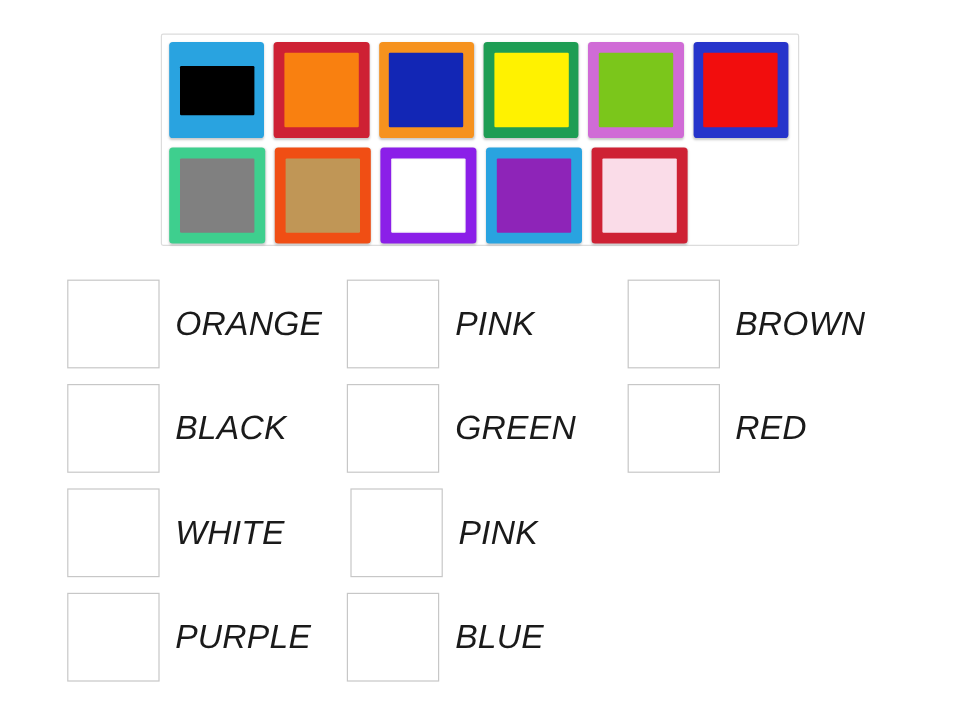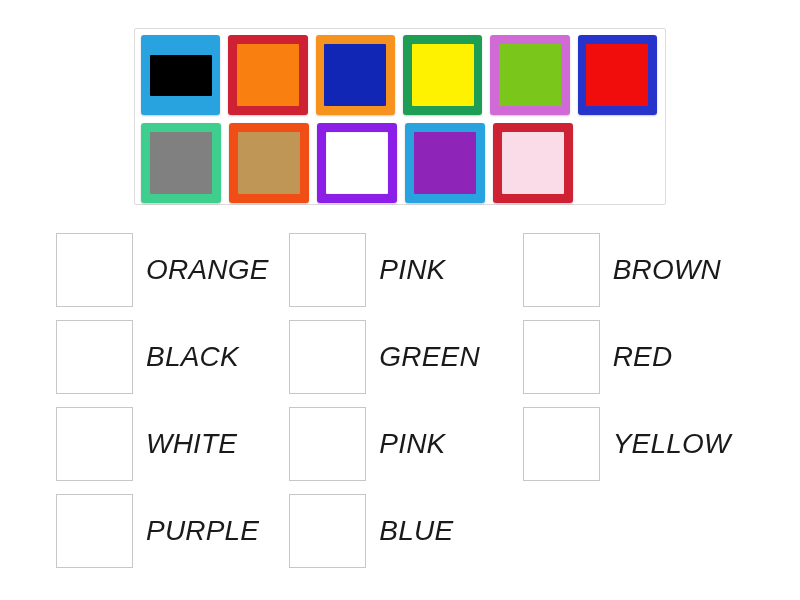--- a/index.html
+++ b/index.html
@@ -168,24 +168,20 @@
     </div>
     <div class="answer-row">
       <div class="answer-cell">
         <div class="drop-box"></div>
         <div class="answer-label">WHITE</div>
       </div>
       <div class="answer-cell">
         <div class="drop-box"></div>
         <div class="answer-label">PINK</div>
       </div>
-      <div class="answer-cell">
-        <div class="drop-box"></div>
-        <div class="answer-label">YELLOW</div>
-      </div>
     </div>
     <div class="answer-row">
       <div class="answer-cell">
         <div class="drop-box"></div>
         <div class="answer-label">PURPLE</div>
       </div>
       <div class="answer-cell">
         <div class="drop-box"></div>
         <div class="answer-label">BLUE</div>
       </div>

